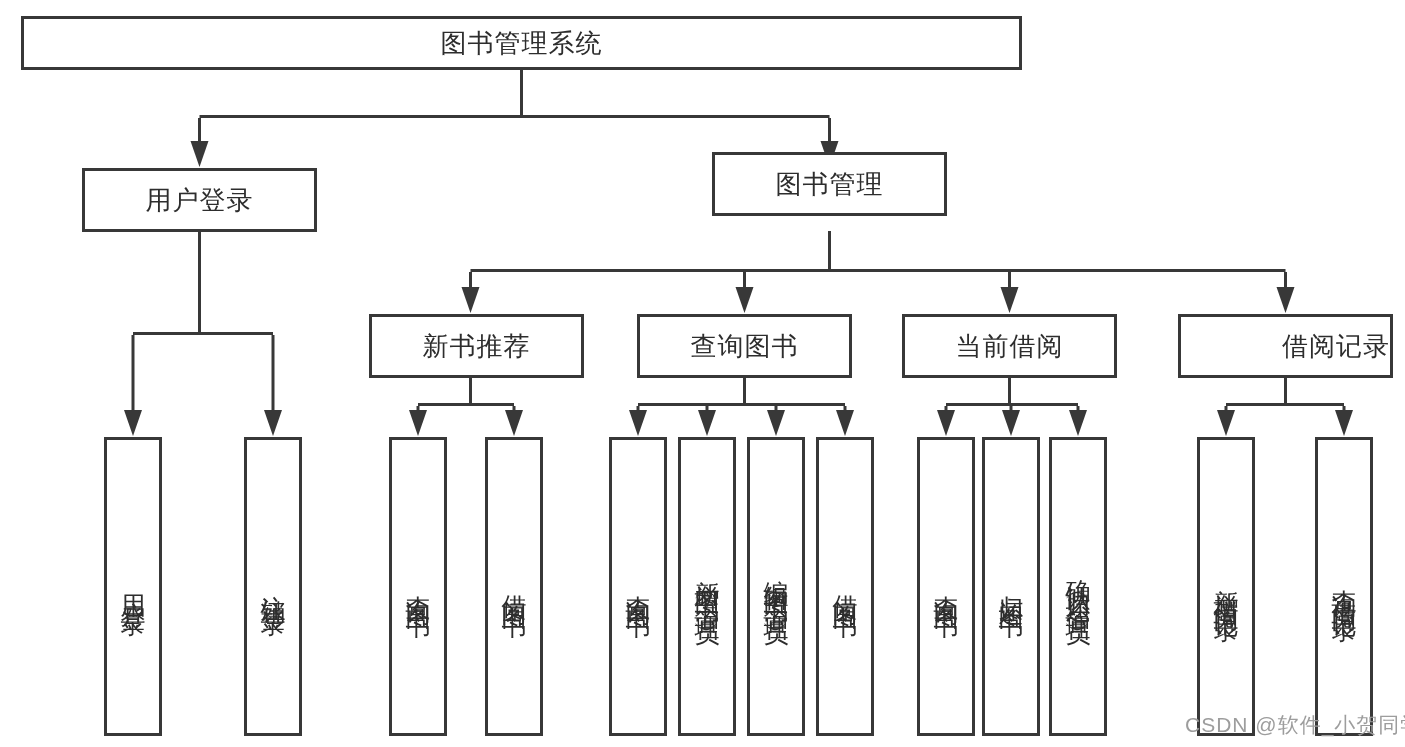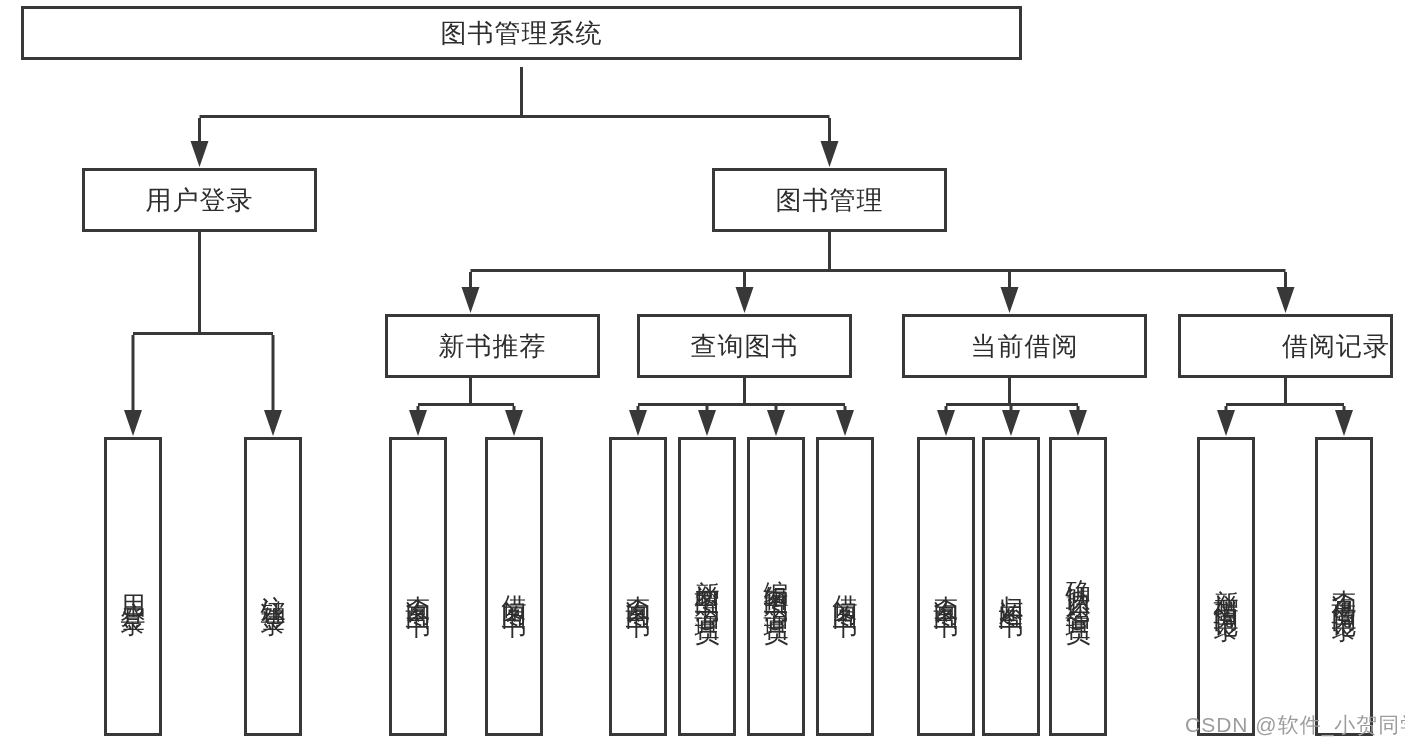--- a/index.html
+++ b/index.html
@@ -37,26 +37,26 @@
     position: absolute;
     left: 1185px;
     top: 711px;
     font-size: 21px;
     color: #9d9d9d;
     letter-spacing: 1px;
     white-space: nowrap;
     z-index: 5;
   }
   
-  #n-root   { left: 21px;  top: 6px;  width: 1001px; height: 54px; }
+  #n-root   { left: 21px;  top: 16px;  width: 1001px; height: 54px; }
   #n-login  { left: 82px;  top: 168px; width: 235px;  height: 64px; }
-  #n-mgmt   { left: 712px; top: 168px; width: 235px;  height: 64px; }
-  #n-rec    { left: 385px; top: 314px; width: 215px;  height: 64px; }
+  #n-mgmt   { left: 712px; top: 152px; width: 235px;  height: 64px; }
+  #n-rec    { left: 369px; top: 314px; width: 215px;  height: 64px; }
   #n-borrow { left: 637px; top: 314px; width: 215px;  height: 64px; }
-  #n-cur    { left: 902px; top: 314px; width: 245px;  height: 64px; }
+  #n-cur    { left: 902px; top: 314px; width: 215px;  height: 64px; }
   #n-hist   { left: 1178px;top: 314px; width: 215px;  height: 64px; justify-content: flex-end; }
   #l-1  { left: 104px;  }
   #l-2  { left: 244px;  }
   #l-3  { left: 389px;  }
   #l-4  { left: 485px;  }
   #l-5  { left: 609px;  }
   #l-6  { left: 678px;  }
   #l-7  { left: 747px;  }
   #l-8  { left: 816px;  }
   #l-9  { left: 917px;  }

